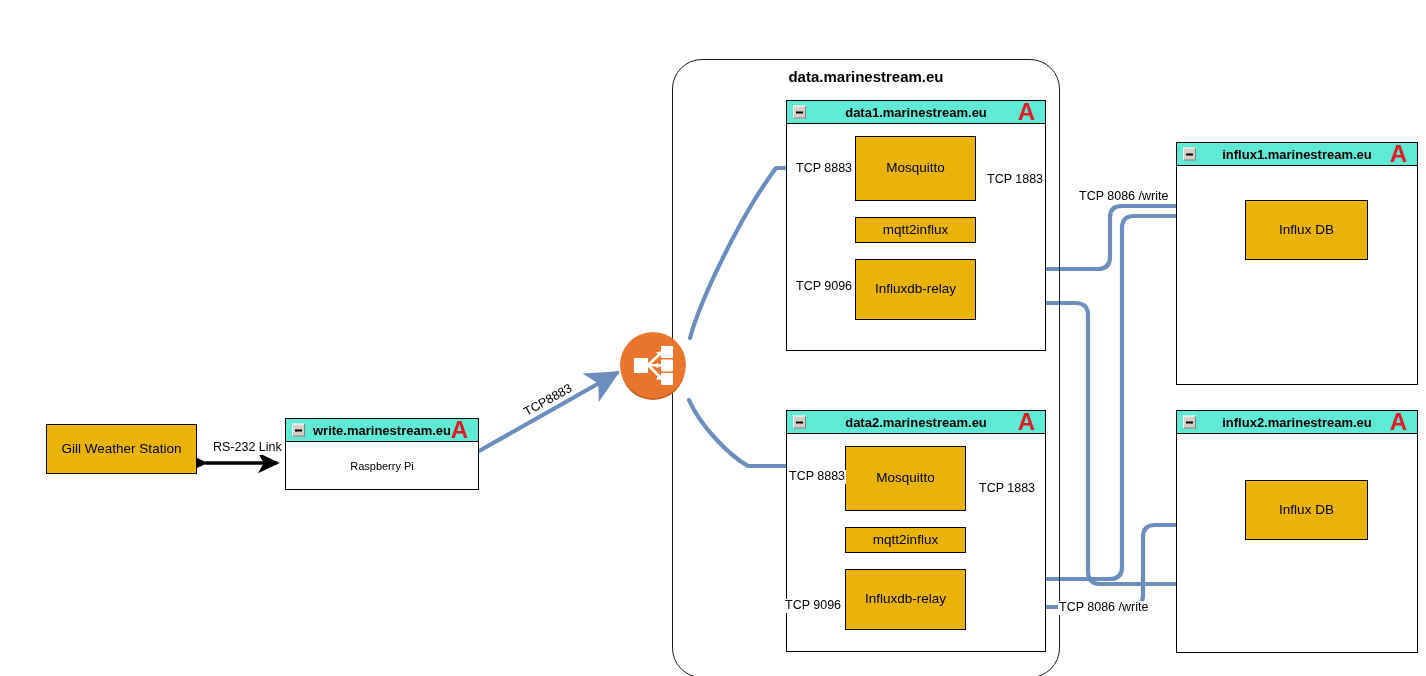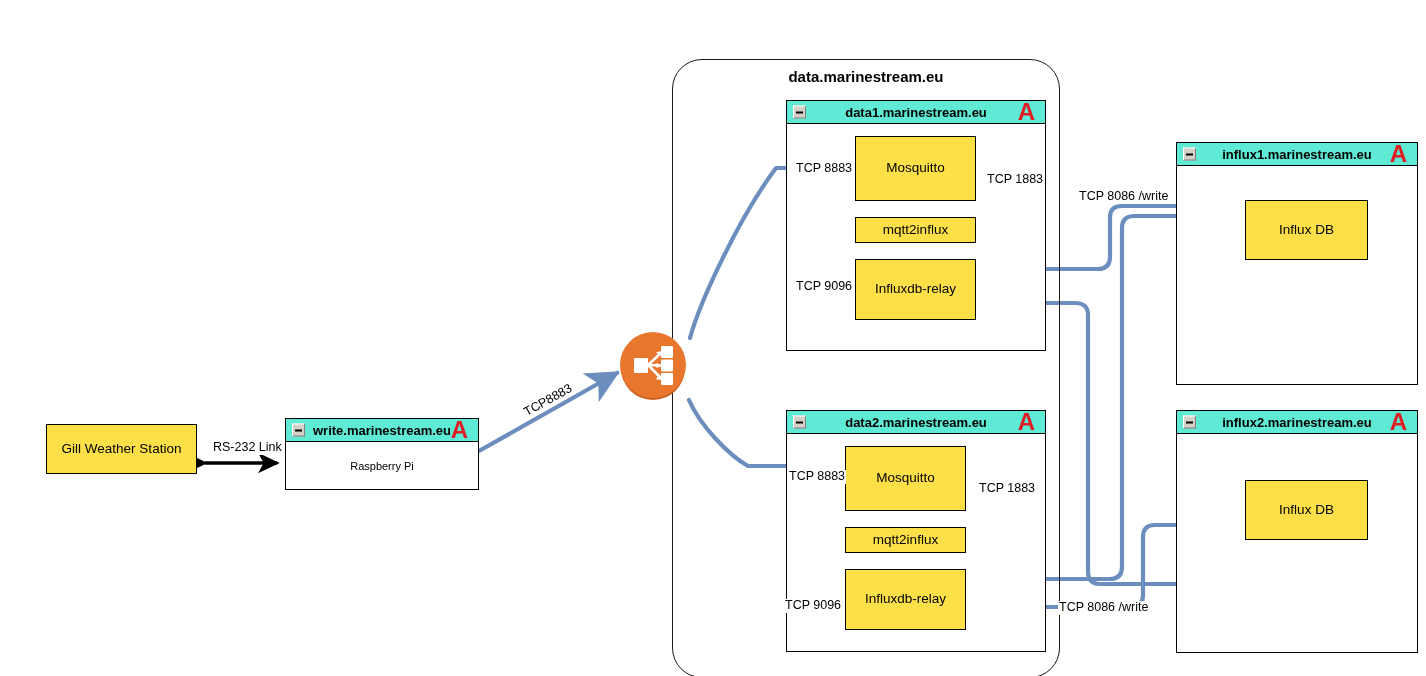--- a/index.html
+++ b/index.html
@@ -13,21 +13,21 @@
   #stage{position:absolute;left:0;top:16px;width:1426px;height:676px;text-decoration:underline;}
 
   
   #edges{position:absolute;left:0;top:0;width:1426px;height:676px;pointer-events:none;}
 
   
   .box{
     position:absolute;
     box-sizing:border-box;
     border:1.4px solid #000;
-    background:#fde047;
+    background:#eab308;
     display:flex;align-items:center;justify-content:center;
     font-size:13.5px;
     line-height:1.2;
     text-align:center;
   }
 
   
   .cbox{
     position:absolute;
     box-sizing:border-box;

